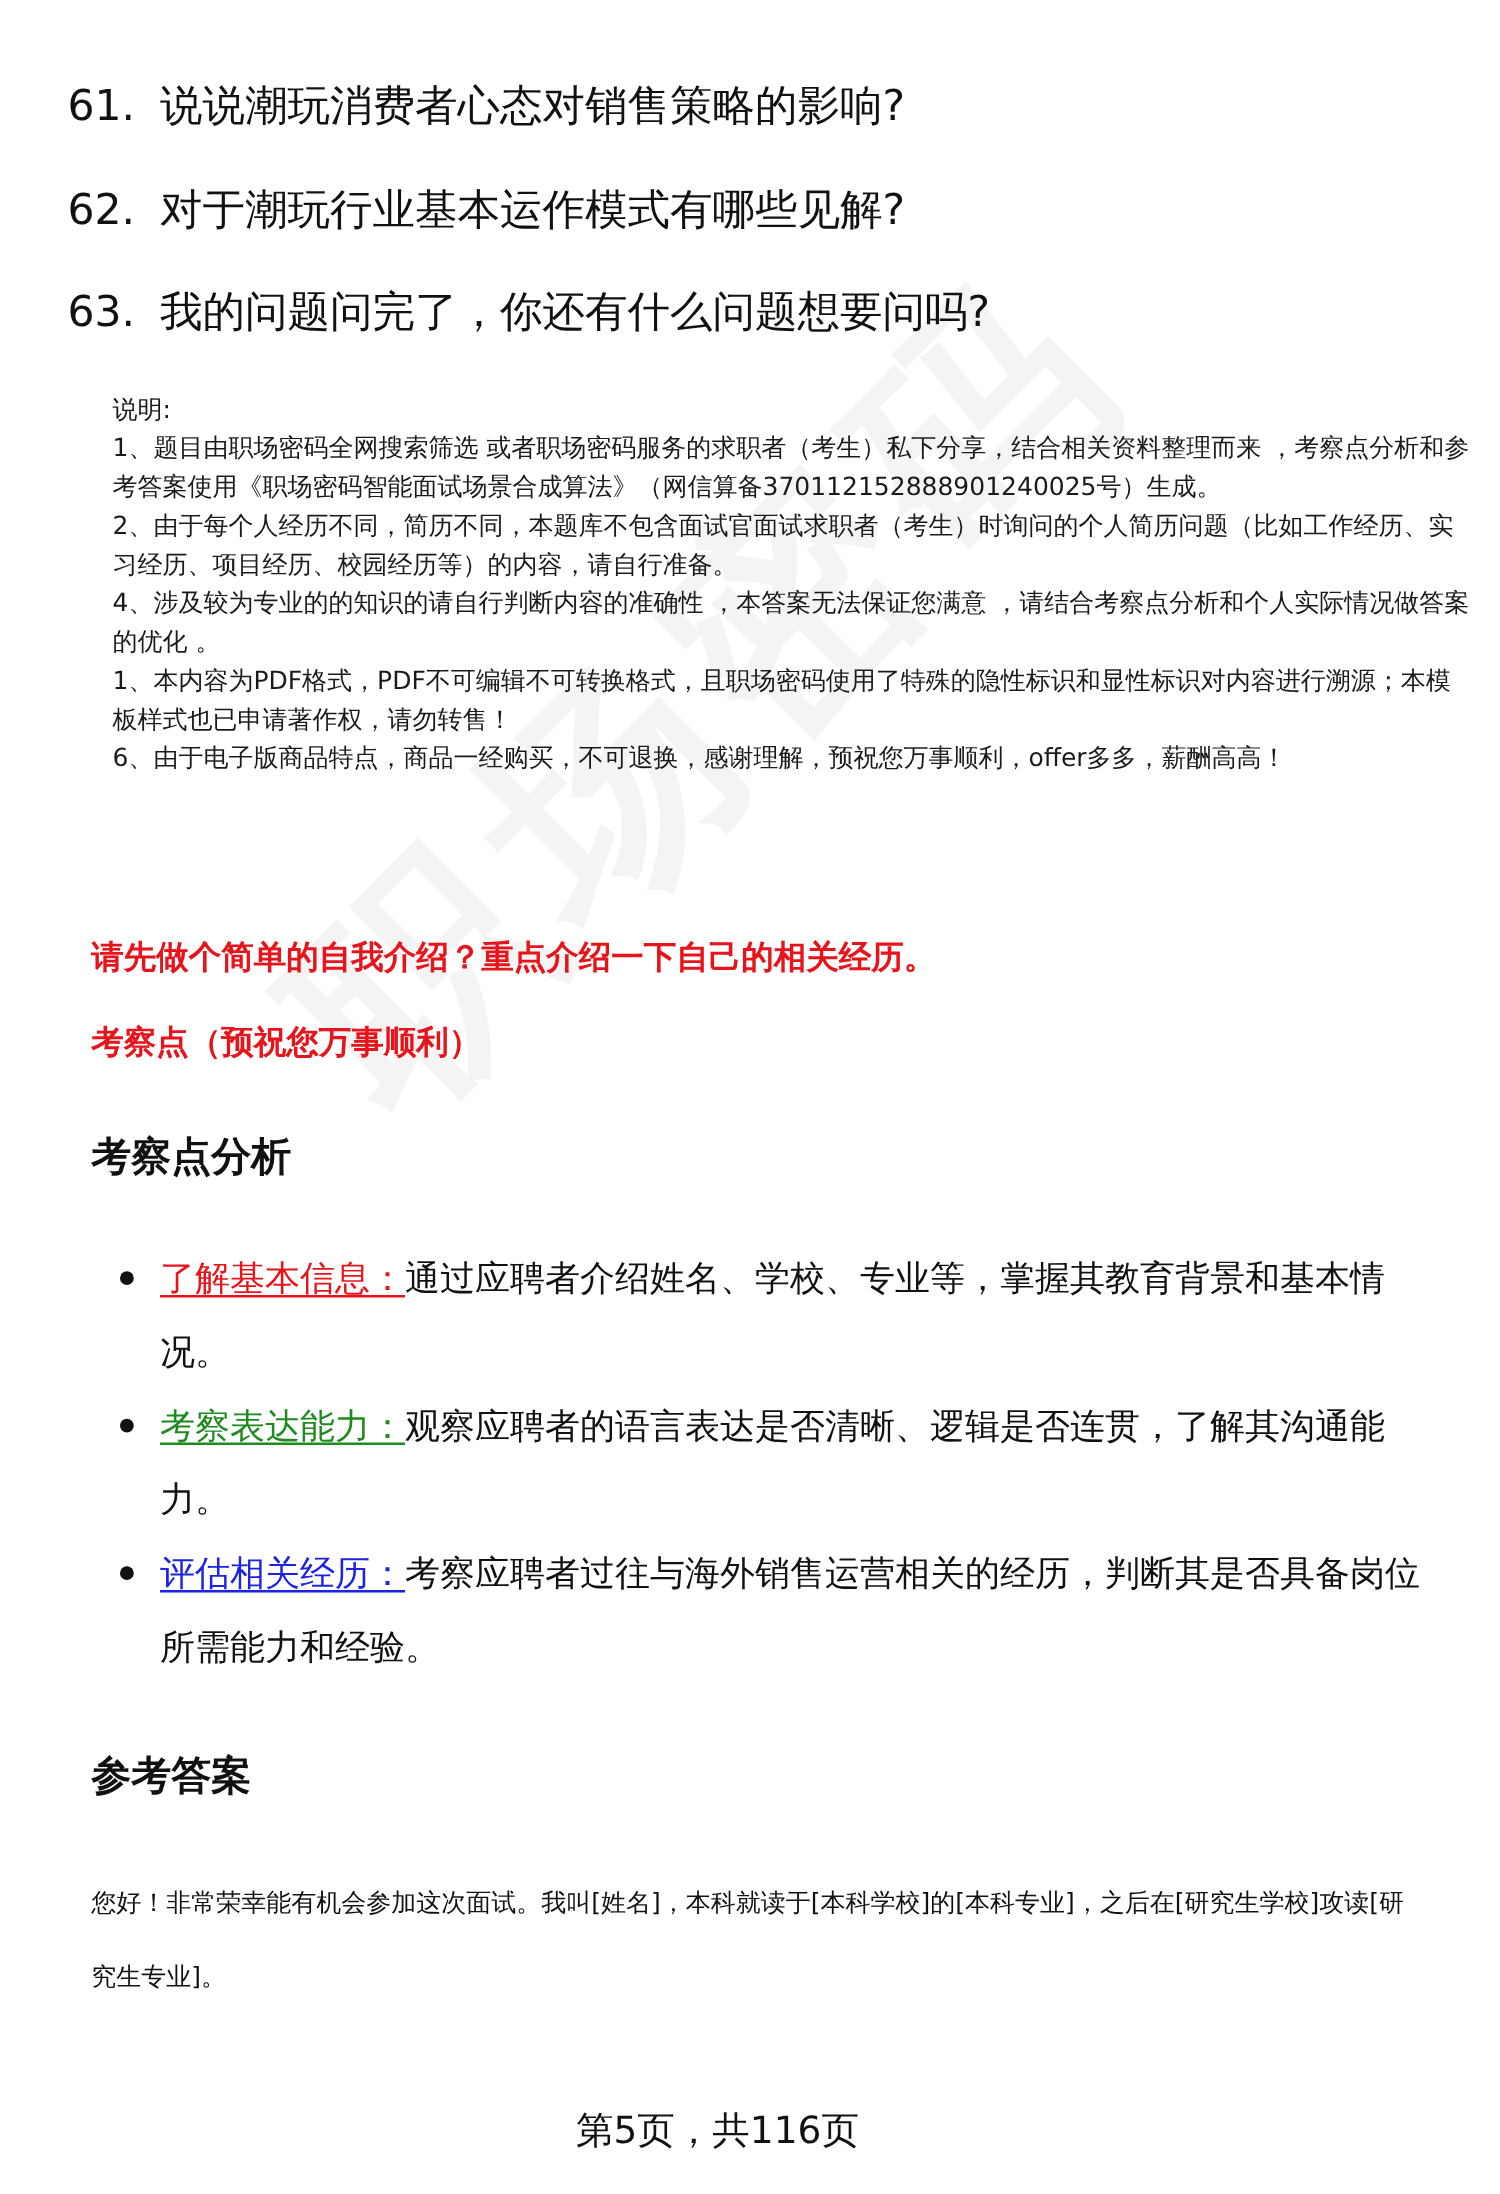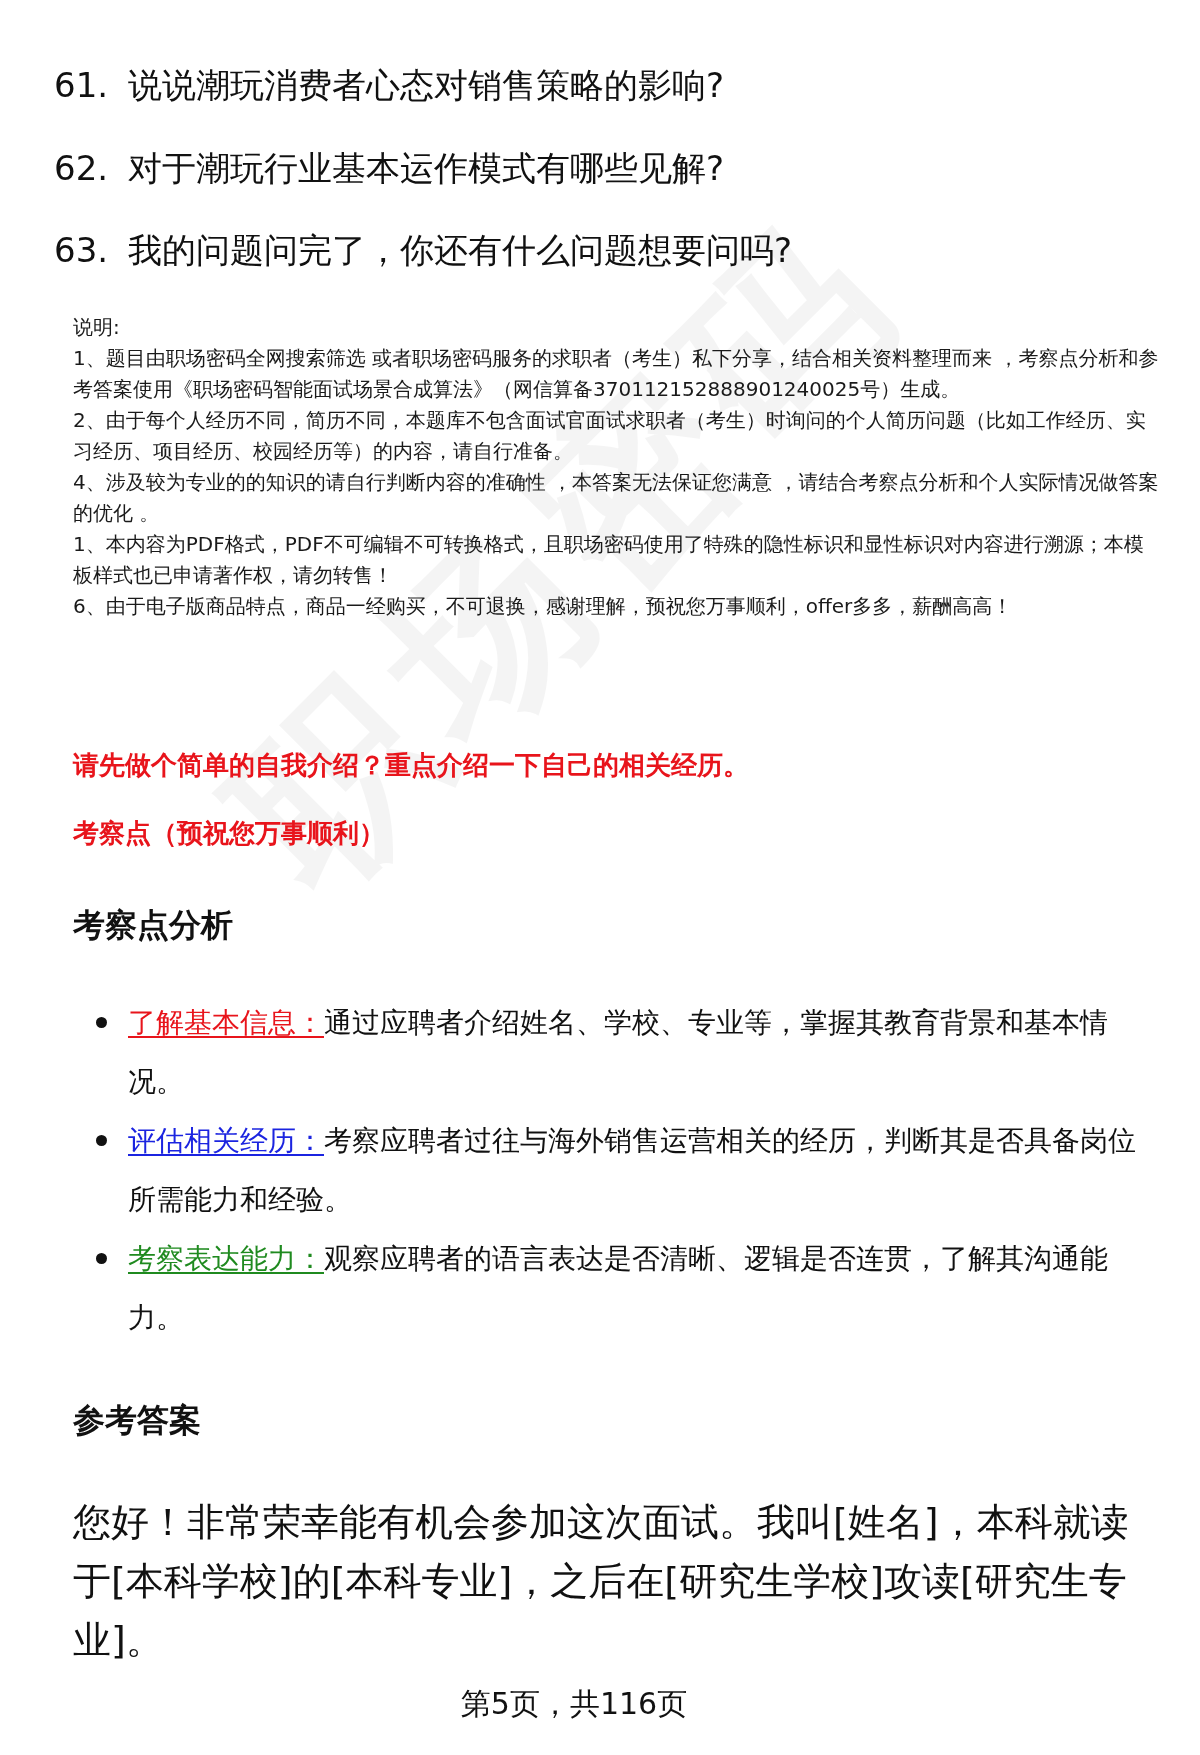--- a/index.html
+++ b/index.html
@@ -46,21 +46,21 @@
       line-height: 44px;
       color: #111111;
       white-space: nowrap;
     }
     .question .num {
       display: inline-block;
       width: 74px;
     }
     .notes {
       position: absolute;
-      left: 73px;
+      left: 90px;
       top: 312px;
       width: 1090px;
       font-size: 20px;
       line-height: 31px;
       color: #1a1a1a;
     }
     .notes p { margin: 0; }
 
     .red-heading {
       position: absolute;
@@ -109,21 +109,21 @@
     }
     .bullet .key-red { color: #e8141b; }
     .bullet .key-blue { color: #1b24e0; }
     .bullet .key-green { color: #1f8a1f; }
 
     .answer {
       position: absolute;
       left: 73px;
       top: 1493px;
       width: 1070px;
-      font-size: 38px;
+      font-size: 20px;
       line-height: 59px;
       color: #111111;
       margin: 0;
     }
     .footer {
       position: absolute;
       left: 0;
       width: 1148px;
       top: 1684px;
       text-align: center;
@@ -164,25 +164,25 @@
 
     <div class="section-title" style="top:904px;">考察点分析</div>
 
     <ul class="bullets">
       <li class="bullet">
         <span class="dot"></span>
         <span class="key key-red">了解基本信息：</span><span>通过应聘者介绍姓名、学校、专业等，掌握其教育背景和基本情况。</span>
       </li>
       <li class="bullet">
         <span class="dot"></span>
-        <span class="key key-blue">评估相关经历：</span><span>考察应聘者过往与海外销售运营相关的经历，判断其是否具备岗位所需能力和经验。</span>
+        <span class="key key-green">考察表达能力：</span><span>观察应聘者的语言表达是否清晰、逻辑是否连贯，了解其沟通能力。</span>
       </li>
       <li class="bullet">
         <span class="dot"></span>
-        <span class="key key-green">考察表达能力：</span><span>观察应聘者的语言表达是否清晰、逻辑是否连贯，了解其沟通能力。</span>
+        <span class="key key-blue">评估相关经历：</span><span>考察应聘者过往与海外销售运营相关的经历，判断其是否具备岗位所需能力和经验。</span>
       </li>
     </ul>
 
     <div class="section-title" style="top:1399px;">参考答案</div>
 
     <p class="answer">您好！非常荣幸能有机会参加这次面试。我叫[姓名]，本科就读于[本科学校]的[本科专业]，之后在[研究生学校]攻读[研究生专业]。</p>
 
     <div class="footer">第5页，共116页</div>
   </div>
 </div>

